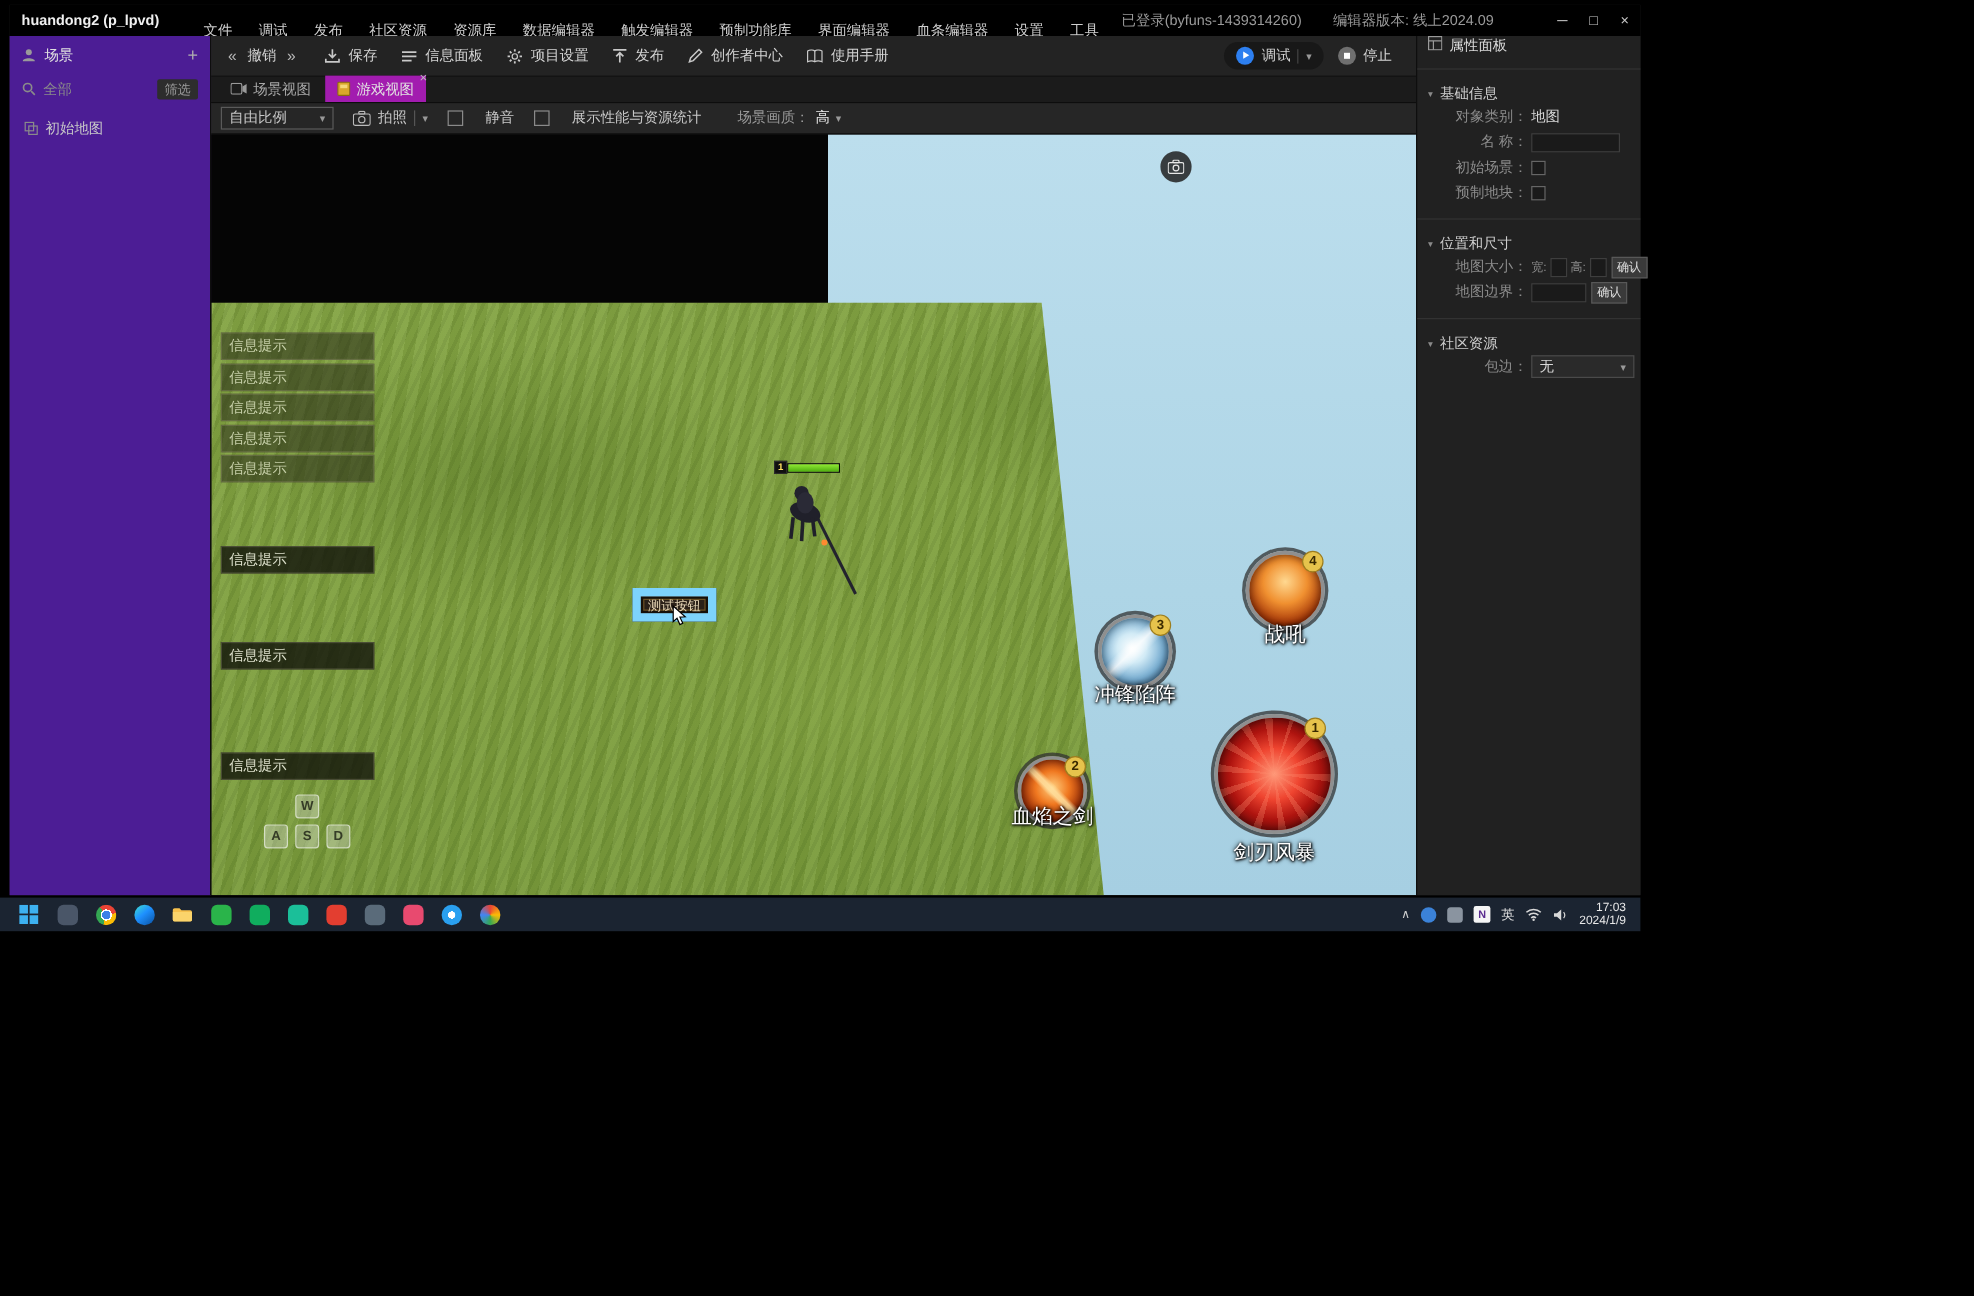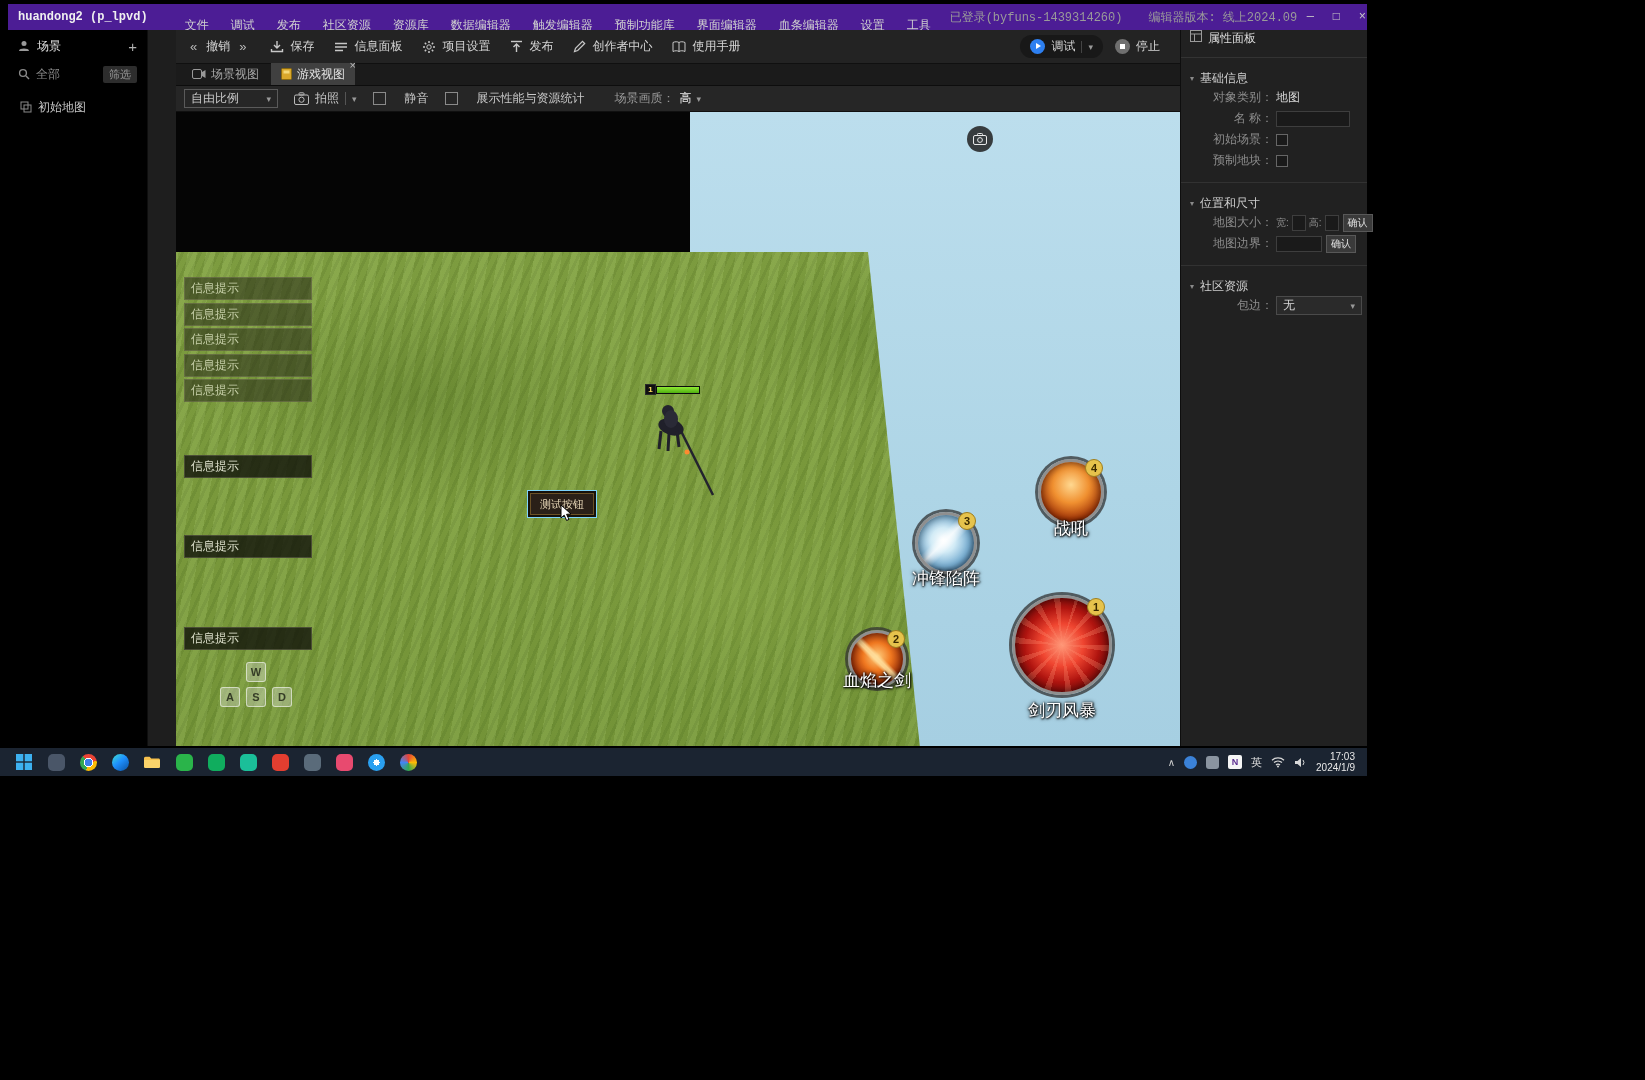--- a/index.html
+++ b/index.html
@@ -10,31 +10,31 @@
     position:relative;
     overflow:hidden;
     -webkit-font-smoothing:antialiased;
   }
   svg { display:block; }
 
   
   .app { position:absolute; left:8px; top:4px; width:1359px; height:742px; background:#1e1e1e; }
 
   
-  .titlebar { position:absolute; left:0; top:0; width:100%; height:26px; background:#4c1d95; display:flex; align-items:center; padding-left:10px; font-size:12px; white-space:nowrap;font-family:Liberation Mono, monospace; }
+  .titlebar { position:absolute; left:0; top:0; width:100%; height:26px; background:#000000; display:flex; align-items:center; padding-left:10px; font-size:12px; white-space:nowrap; }
   .app-title { font-weight:bold; color:#f0f0f0; margin-right:26px; }
   .menubar { display:flex; align-items:center;margin-top:16px; }
   .menu-item { padding:0 11px; color:#cfcfcf; cursor:default; }
   .tb-login { color:#9a9a9a; margin-left:8px; }
   .tb-version { color:#9a9a9a; margin-left:26px; }
   .win-controls { margin-left:auto; display:flex; height:26px; }
   .win-btn { width:26px; height:26px; display:flex; align-items:center; justify-content:center; color:#c8c8c8; font-size:12px; }
 
   
-  .sidebar { position:absolute; left:0; top:26px; width:140px; height:716px; background:#000000; border-right:1px solid #0e0e0e; }
+  .sidebar { position:absolute; left:0; top:26px; width:168px; height:716px; background:#4c1d95; border-right:1px solid #0e0e0e; }
   .sb-header { height:32px; display:flex; align-items:center; padding:0 10px; gap:7px; color:#e0e0e0; font-size:12px; }
   .sb-plus { margin-left:auto; color:#b0b0b0; font-size:15px; }
   .sb-search { height:24px; display:flex; align-items:center; padding:0 10px; gap:6px; font-size:12px; color:#8a8a8a; }
   .sb-filter { margin-left:auto; color:#9a9a9a; font-size:11px; background:#2d2d2d; padding:1px 6px; border-radius:2px; }
   .sb-tree { padding-top:10px; }
   .tree-item { height:22px; display:flex; align-items:center; gap:6px; padding:0 12px; color:#c8c8c8; font-size:12px; }
 
   
   .center { position:absolute; left:168px; top:26px; width:1004px; height:716px; display:flex; flex-direction:column; }
   .toolbar { display:flex; align-items:center; height:34px; background:#232323; border-bottom:1px solid #101010; padding:0 14px; font-size:12px; color:#d4d4d4; flex:0 0 auto; }
@@ -46,21 +46,21 @@
   .play-ic { width:15px; height:15px; border-radius:50%; background:#2d7ff0; position:relative; }
   .play-ic::after { content:""; position:absolute; left:5.5px; top:4px; border-left:5px solid #fff; border-top:3.5px solid transparent; border-bottom:3.5px solid transparent; }
   .stop-ic { width:15px; height:15px; border-radius:50%; background:#6f6f6f; position:relative; }
   .stop-ic::after { content:""; position:absolute; left:5px; top:5px; width:5px; height:5px; background:#fff; }
   .pill-divider { width:1px; height:12px; background:#444; }
   .caret { color:#999; font-size:9px; }
 
   
   .tabbar { display:flex; align-items:flex-end; background:#1b1b1b; border-bottom:1px solid #0d0d0d; height:22px; padding-left:6px; gap:2px; flex:0 0 auto; }
   .tab { display:flex; align-items:center; gap:5px; padding:0 10px; height:22px; font-size:12px; color:#a8a8a8; position:relative; }
-  .tab.active { background:#404040; color:#e2e2e2; }
+  .tab.active { background:#a21caf; color:#e2e2e2; }
   .tab-close { position:absolute; right:-1px; top:-3px; font-size:11px; color:#bdbdbd; line-height:10px; }
 
   
   .vtoolbar { display:flex; align-items:center; height:26px; background:#262626; border-bottom:1px solid #101010; padding-left:8px; font-size:12px; color:#c8c8c8; gap:16px; flex:0 0 auto; }
   .ratio-dd { width:94px; height:19px; border:1px solid #5a5a5a; display:flex; align-items:center; justify-content:space-between; padding:0 6px; }
   .photo-group { display:flex; align-items:center; gap:6px; }
   .vdivider { width:1px; height:13px; background:#555; }
   .vcheck { display:flex; align-items:center; gap:19px; }
   .cb { width:13px; height:13px; border:1px solid #8a8a8a; background:transparent; }
   .quality { display:flex; align-items:center; gap:5px; margin-left:14px; }
@@ -81,21 +81,21 @@
 
   .tip { position:absolute; left:8px; width:128px; height:23px; background:rgba(38,40,24,0.55); border:1px solid rgba(130,130,95,0.45); color:#c6cfa8; font-size:12px; line-height:21px; padding-left:6px; }
   .tip.dark { background:rgba(16,16,10,0.78); border-color:rgba(110,110,85,0.5); color:#dde0cc; }
 
   .hp-wrap { position:absolute; left:469px; top:272px; display:flex; align-items:center; }
   .hp-level { width:11px; height:11px; background:#101010; color:#ffe060; font-size:8px; font-weight:bold; display:flex; align-items:center; justify-content:center; border:1px solid #2a2a2a; }
   .hp-track { width:44px; height:8px; background:#15300a; border:1px solid #0a0a0a; }
   .hp-fill { width:100%; height:100%; background:linear-gradient(180deg,#8fe934,#4fae10); }
   .char { position:absolute; left:455px; top:277px; }
 
-  .test-btn { position:absolute; left:351px; top:378px; width:70px; height:28px; background:#2a2018; border:1px solid #7dd3fc; box-shadow:inset 0 0 0 2px #15100a, inset 0 0 0 3px #6b5126; color:#e8d8b8; font-size:11px; display:flex; align-items:center; justify-content:center; }
+  .test-btn { position:absolute; left:351px; top:378px; width:70px; height:28px; background:#2a2018; border:7px solid #7dd3fc; box-shadow:inset 0 0 0 2px #15100a, inset 0 0 0 3px #6b5126; color:#e8d8b8; font-size:11px; display:flex; align-items:center; justify-content:center; }
   .cursor { position:absolute; left:384px; top:392px; }
 
   .cam-btn { position:absolute; left:791px; top:14px; width:26px; height:26px; border-radius:50%; background:rgba(32,32,32,0.85); display:flex; align-items:center; justify-content:center; }
 
   .skill { position:absolute; border-radius:50%; border:3px solid #8f8f8f; box-shadow:0 0 0 3px rgba(50,50,50,0.75), inset 0 0 8px rgba(0,0,0,0.55); }
   .skill-badge { position:absolute; right:-2px; top:-3px; width:18px; height:18px; border-radius:50%; background:#e6c34c; border:1px solid #9d7d1e; color:#3a2a00; font-size:11px; font-weight:bold; display:flex; align-items:center; justify-content:center; z-index:3; }
   .skill-label { position:absolute; left:50%; transform:translateX(-50%); text-align:center; color:#fff; font-size:17px; white-space:nowrap; text-shadow:0 1px 2px #000, 0 0 4px #000, 1px 0 2px #000; z-index:3; }
   .skill-warcry { left:862px; top:347px; width:66px; height:66px;
     background:radial-gradient(circle at 50% 38%, #ffd890 0%, #f09030 38%, #a83808 72%, #551700 100%); }
   .skill-warcry .skill-label { top:55px; }

